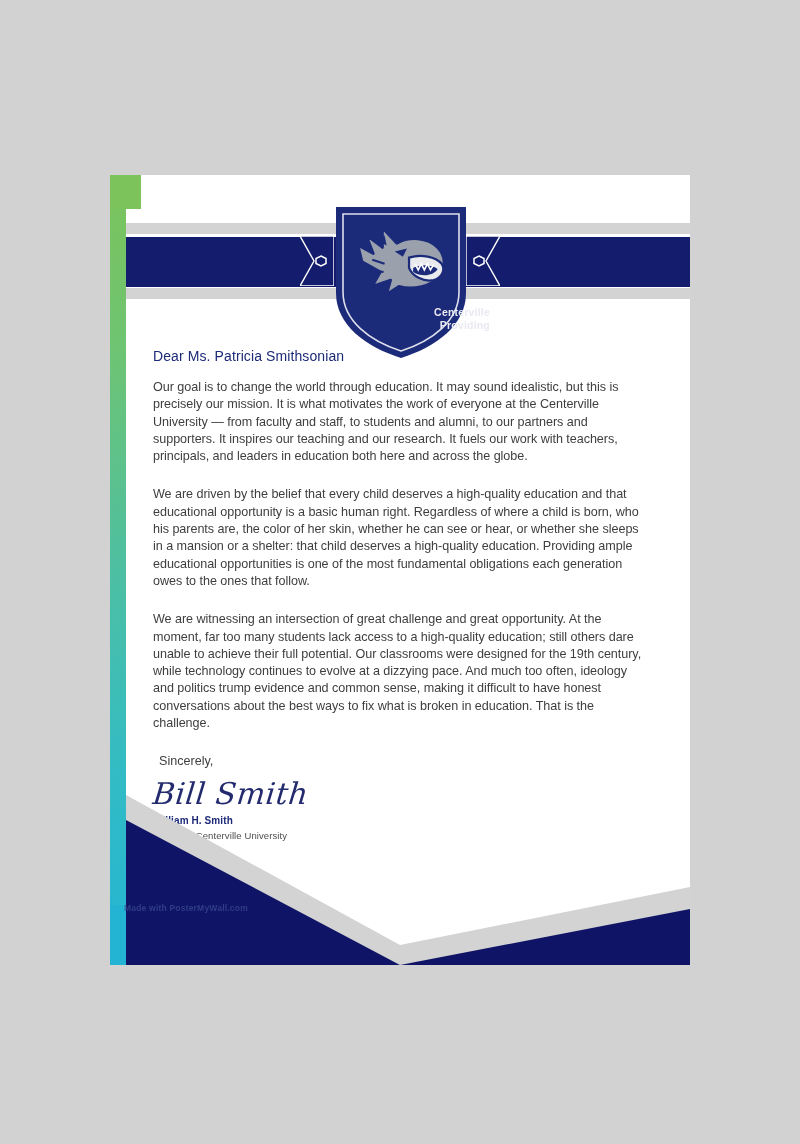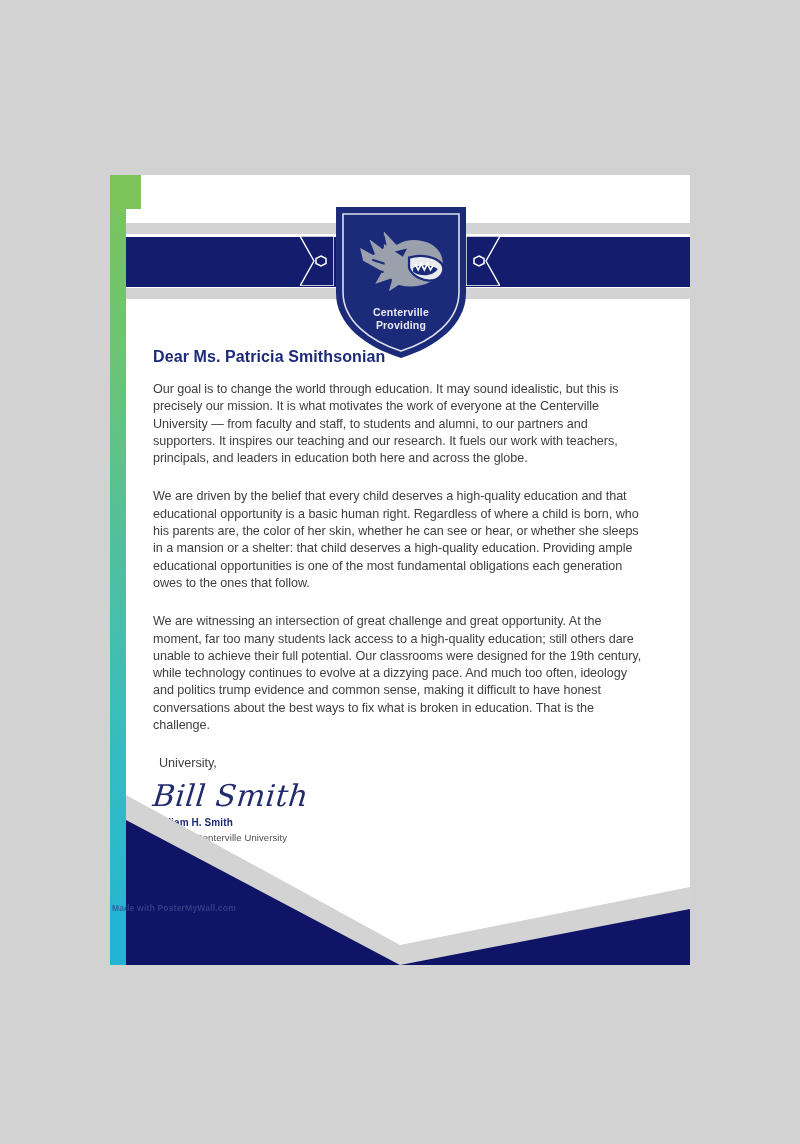--- a/index.html
+++ b/index.html
@@ -107,40 +107,40 @@
     width: 178px;
     height: 152px;
   }
   .crest svg { display: block; }
 
   .crest-text {
     position: absolute;
     left: 202px;
     top: 131px;
     width: 178px;
-    text-align: center;
+    text-align: right;
     color: #e9eaf2;
     font-size: 10.5px;
     font-weight: 700;
     line-height: 12.5px;
     letter-spacing: .2px;
     pointer-events: none;
   }
 
   
   .letter {
     position: absolute;
     left: 43px;
     top: 173px;
     width: 497px;
   }
   .salutation {
     color: #1d2a78;
-    font-size: 16px;
-    font-weight: 700;
+    font-size: 14px;
+    font-weight: 400;
     letter-spacing: .1px;
     margin: 0 0 15px 0;
   }
   .para {
     color: #3e3e3e;
     font-size: 12.6px;
     line-height: 17.3px;
     margin: 2px 0 21px 0;
     letter-spacing: -.05px;
   }
@@ -181,21 +181,21 @@
     left: 0;
     bottom: 0;
     width: 580px;
     height: 190px;
     overflow: hidden;
   }
   .footer-zone svg { display: block; }
 
   .watermark {
     position: absolute;
-    left: 2px;
+    left: 14px;
     bottom: 52px;
     color: #3b4a8f;
     font-size: 8.5px;
     font-weight: 700;
     letter-spacing: .2px;
     opacity: .75;
   }
 </style>
 </head>
 <body>
@@ -260,21 +260,21 @@
       <div>Centerville</div>
       <div>Providing</div>
     </div>
   </div>
 
   <div class="letter">
     <p class="salutation">Dear Ms. Patricia Smithsonian</p>
     <p class="para">Our goal is to change the world through education. It may sound idealistic, but this is precisely our mission. It is what motivates the work of everyone at the Centerville University — from faculty and staff, to students and alumni, to our partners and supporters. It inspires our teaching and our research. It fuels our work with teachers, principals, and leaders in education both here and across the globe.</p>
     <p class="para">We are driven by the belief that every child deserves a high-quality education and that educational opportunity is a basic human right. Regardless of where a child is born, who his parents are, the color of her skin, whether he can see or hear, or whether she sleeps in a mansion or a shelter: that child deserves a high-quality education. Providing ample educational opportunities is one of the most fundamental obligations each generation owes to the ones that follow.</p>
     <p class="para">We are witnessing an intersection of great challenge and great opportunity. At the moment, far too many students lack access to a high-quality education; still others dare unable to achieve their full potential. Our classrooms were designed for the 19th century, while technology continues to evolve at a dizzying pace. And much too often, ideology and politics trump evidence and common sense, making it difficult to have honest conversations about the best ways to fix what is broken in education. That is the challenge.</p>
-    <p class="closing">University,</p>
+    <p class="closing">Sincerely,</p>
     <div class="signature">Bill Smith</div>
     <p class="signer-name">William H. Smith</p>
     <p class="signer-title">Dean at Centerville University</p>
   </div>
 
   <div class="footer-zone">
     <svg width="580" height="190" viewBox="0 0 580 190">
 
       <polygon points="16,20 290,170 580,112 580,152 290,190 16,52" fill="#d3d3d3"></polygon>
 

